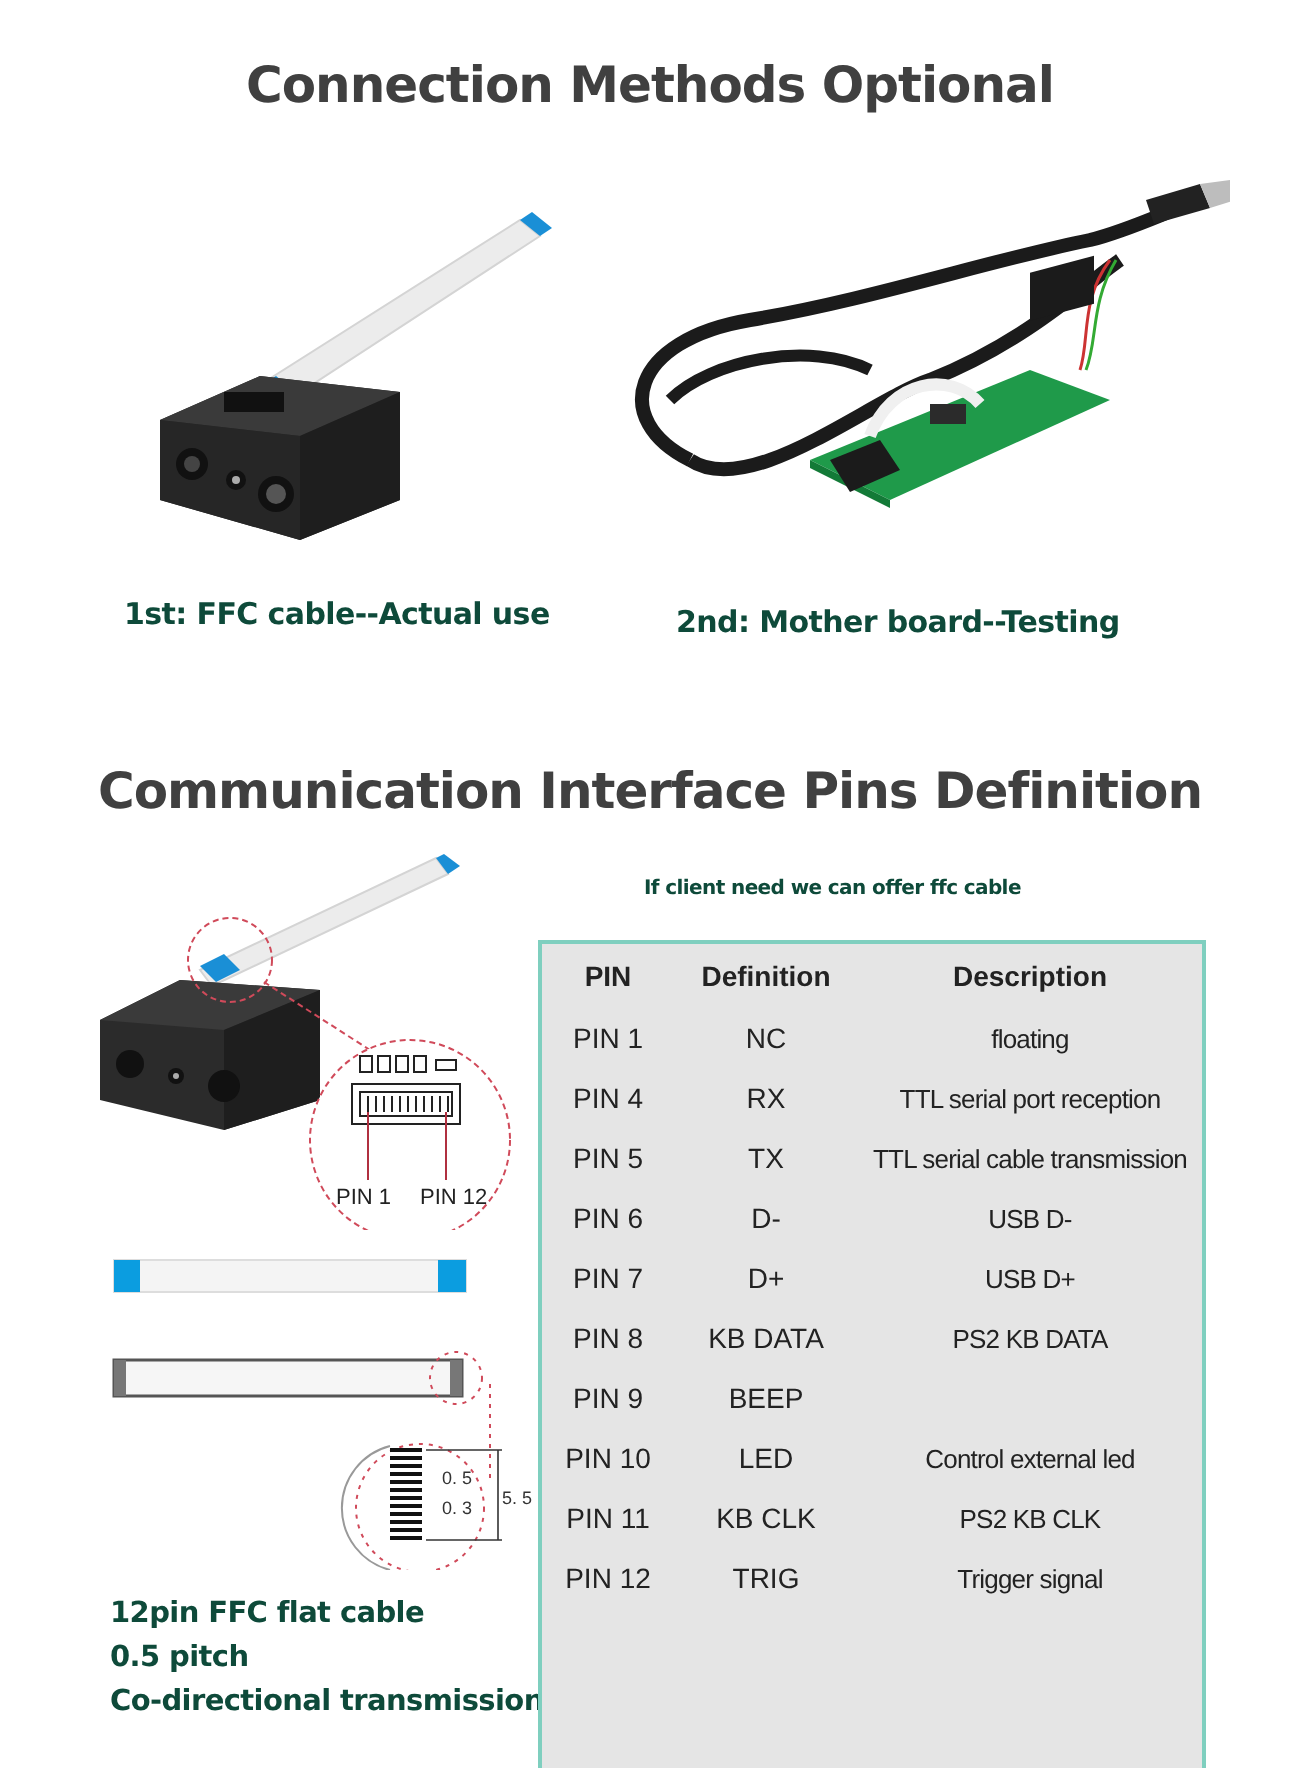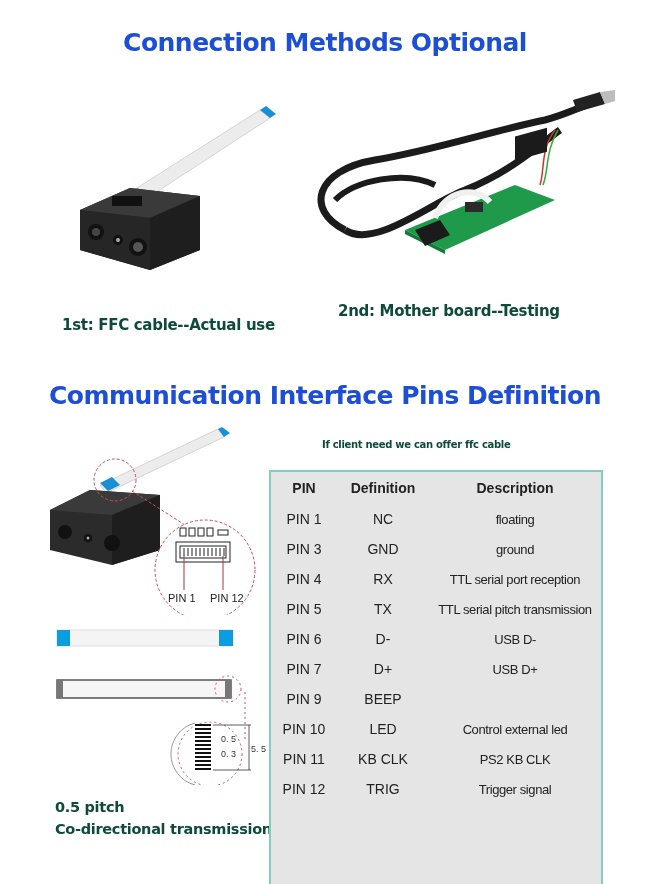--- a/index.html
+++ b/index.html
@@ -1,31 +1,31 @@
 <!DOCTYPE html>
 <html><head>
 <meta charset="utf-8">
 <style>
   * { box-sizing: border-box; margin: 0; padding: 0; }
   html, body { width: 650px; height: 884px; background: #ffffff; overflow: hidden; }
   body { position: relative; font-family: "Liberation Sans", sans-serif; }
 
   .title {
     position: absolute; left: 0; width: 650px; text-align: center;
-    color: #1d4ed8; font-family: "DejaVu Sans", sans-serif; font-weight: bold;
+    color: #404040; font-family: "DejaVu Sans", sans-serif; font-weight: bold;
     letter-spacing: -0.5px;
   }
   #title1 { top: 28px; font-size: 25px; }
   #title2 { top: 381px; font-size: 25px; }
 
   .caption {
     position: absolute; color: #0e4a3a; font-family: "DejaVu Sans", sans-serif;
     font-weight: bold; font-size: 15px; letter-spacing: -0.3px;
   }
-  #cap1 { left: 62px; top: 316px; }
+  #cap1 { left: 62px; top: 298px; }
   #cap2 { left: 338px; top: 302px; }
   #offer { left: 322px; top: 439px; font-size: 10px; }
 
   .ffc-desc { left: 55px; top: 796px; line-height: 22px; font-size: 14.5px; }
 
   
   .art { position: absolute; }
 
   
   #pin-table {
@@ -156,61 +156,62 @@
   </g>
   <line x1="158" y1="55" x2="196" y2="55" stroke="#333" stroke-width="0.8"></line>
   <line x1="158" y1="100" x2="196" y2="100" stroke="#333" stroke-width="0.8"></line>
   <line x1="194" y1="55" x2="194" y2="100" stroke="#333" stroke-width="0.8"></line>
   <text x="166" y="72" font-size="9" fill="#333" font-family="Liberation Sans, sans-serif">0. 5</text>
   <text x="166" y="87" font-size="9" fill="#333" font-family="Liberation Sans, sans-serif">0. 3</text>
   <text x="196" y="82" font-size="9" fill="#333" font-family="Liberation Sans, sans-serif">5. 5</text>
 </svg>
 
 <div class="caption ffc-desc">
+  <div>12pin FFC flat cable</div>
   <div>0.5 pitch</div>
   <div>Co-directional transmission</div>
 </div>
 
 <div id="pin-table">
   <div class="trow head">
     <span class="c1">PIN</span>
     <span class="c2">Definition</span>
     <span class="c3">Description</span>
   </div>
   <div class="trow">
       <span class="c1">PIN 1</span>
       <span class="c2">NC</span>
       <span class="c3 desc">floating</span>
     </div>
   <div class="trow">
-      <span class="c1">PIN 3</span>
-      <span class="c2">GND</span>
-      <span class="c3 desc">ground</span>
-    </div>
-  <div class="trow">
       <span class="c1">PIN 4</span>
       <span class="c2">RX</span>
       <span class="c3 desc">TTL serial port reception</span>
     </div>
   <div class="trow">
       <span class="c1">PIN 5</span>
       <span class="c2">TX</span>
-      <span class="c3 desc">TTL serial pitch transmission</span>
+      <span class="c3 desc">TTL serial cable transmission</span>
     </div>
   <div class="trow">
       <span class="c1">PIN 6</span>
       <span class="c2">D-</span>
       <span class="c3 desc">USB D-</span>
     </div>
   <div class="trow">
       <span class="c1">PIN 7</span>
       <span class="c2">D+</span>
       <span class="c3 desc">USB D+</span>
     </div>
   <div class="trow">
+      <span class="c1">PIN 8</span>
+      <span class="c2">KB DATA</span>
+      <span class="c3 desc">PS2 KB DATA</span>
+    </div>
+  <div class="trow">
       <span class="c1">PIN 9</span>
       <span class="c2">BEEP</span>
     </div>
   <div class="trow">
       <span class="c1">PIN 10</span>
       <span class="c2">LED</span>
       <span class="c3 desc">Control external led</span>
     </div>
   <div class="trow">
       <span class="c1">PIN 11</span>

